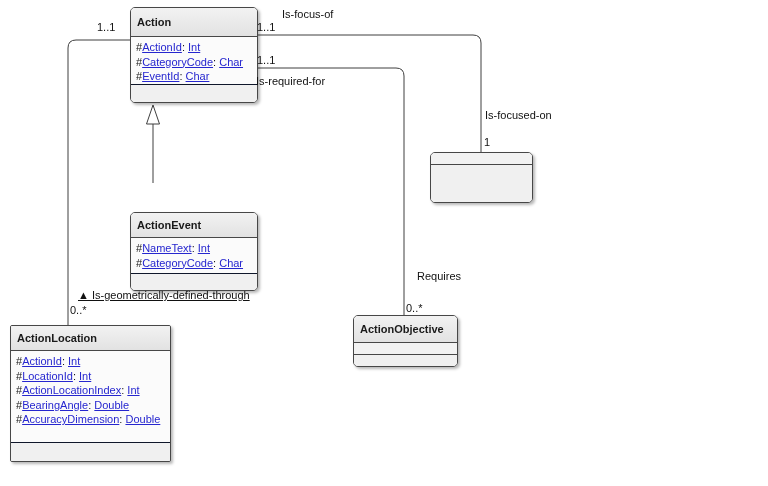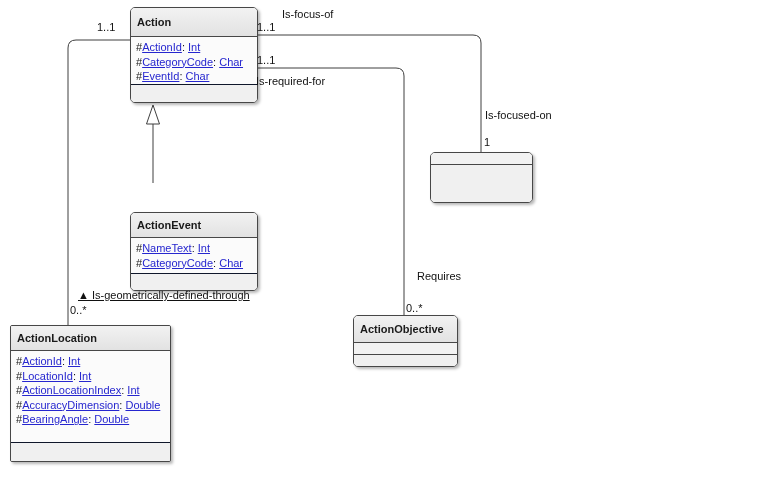--- a/index.html
+++ b/index.html
@@ -118,22 +118,22 @@
     <div class="uml-mid" style="height:12px;"></div>
     <div class="uml-empty"></div>
   </div>
 
   <div class="uml-class" style="left:10px; top:325px; width:161px; height:137px; border-radius:2px;">
     <div class="uml-title" style="height:25px;">ActionLocation</div>
     <div class="uml-attrs" style="height:92px;">
       <div><span>#</span><a class="lnk">ActionId</a><span>: </span><a class="lnk">Int</a></div>
       <div><span>#</span><a class="lnk">LocationId</a><span>: </span><a class="lnk">Int</a></div>
       <div><span>#</span><a class="lnk">ActionLocationIndex</a><span>: </span><a class="lnk">Int</a></div>
+      <div><span>#</span><a class="lnk">BearingAngle</a><span>: </span><a class="lnk">Double</a></div>
       <div><span>#</span><a class="lnk">AccuracyDimension</a><span>: </span><a class="lnk">Double</a></div>
-      <div><span>#</span><a class="lnk">BearingAngle</a><span>: </span><a class="lnk">Double</a></div>
     </div>
     <div class="uml-empty"></div>
   </div>
 
   <div class="edge-label" style="left:282px; top:8px;">Is-focus-of</div>
   <div class="edge-label" style="left:257px; top:21px;">1..1</div>
   <div class="edge-label" style="left:485px; top:109px;">Is-focused-on</div>
   <div class="edge-label" style="left:484px; top:136px;">1</div>
 
   <div class="edge-label" style="left:257px; top:54px;">1..1</div>

